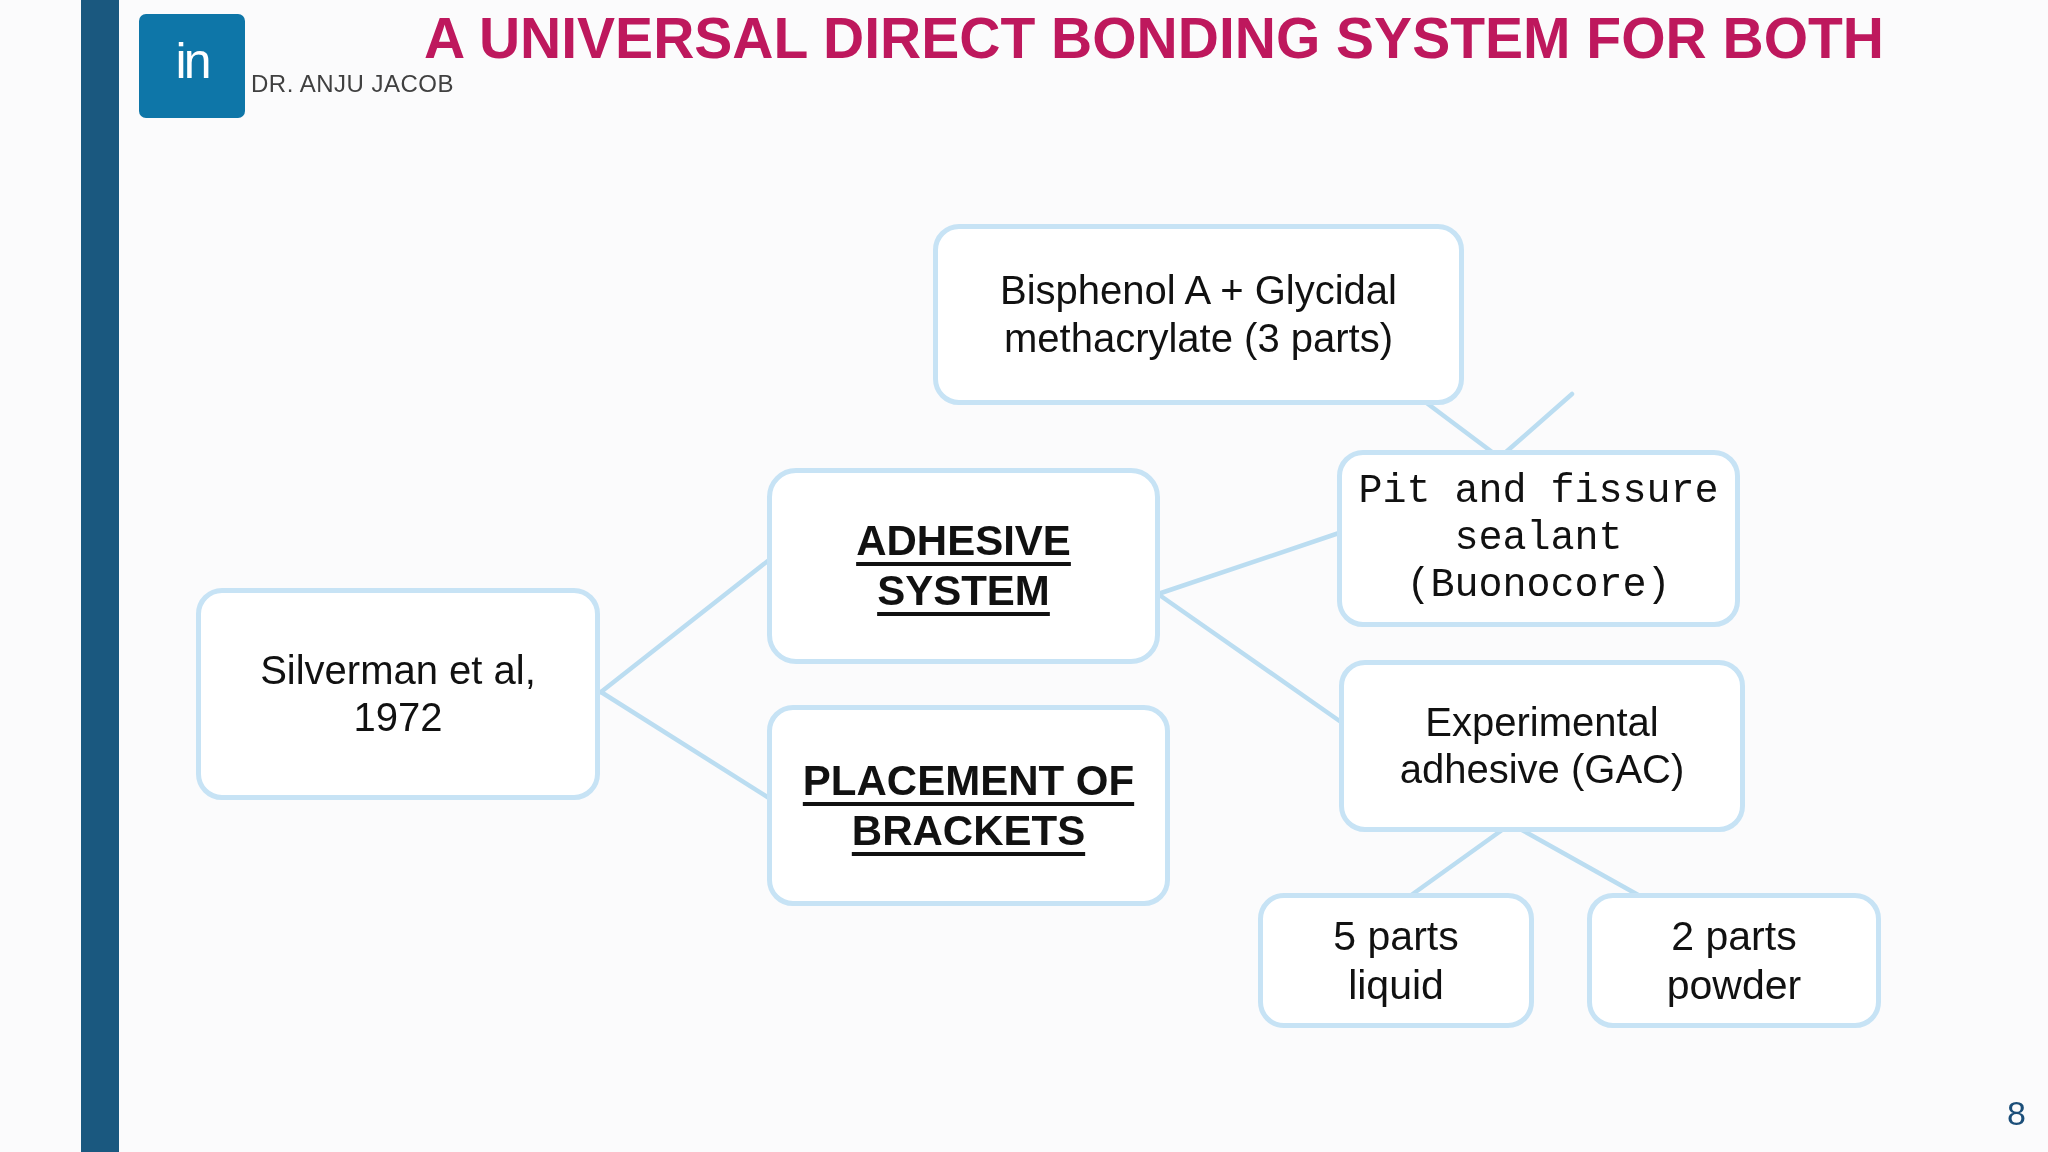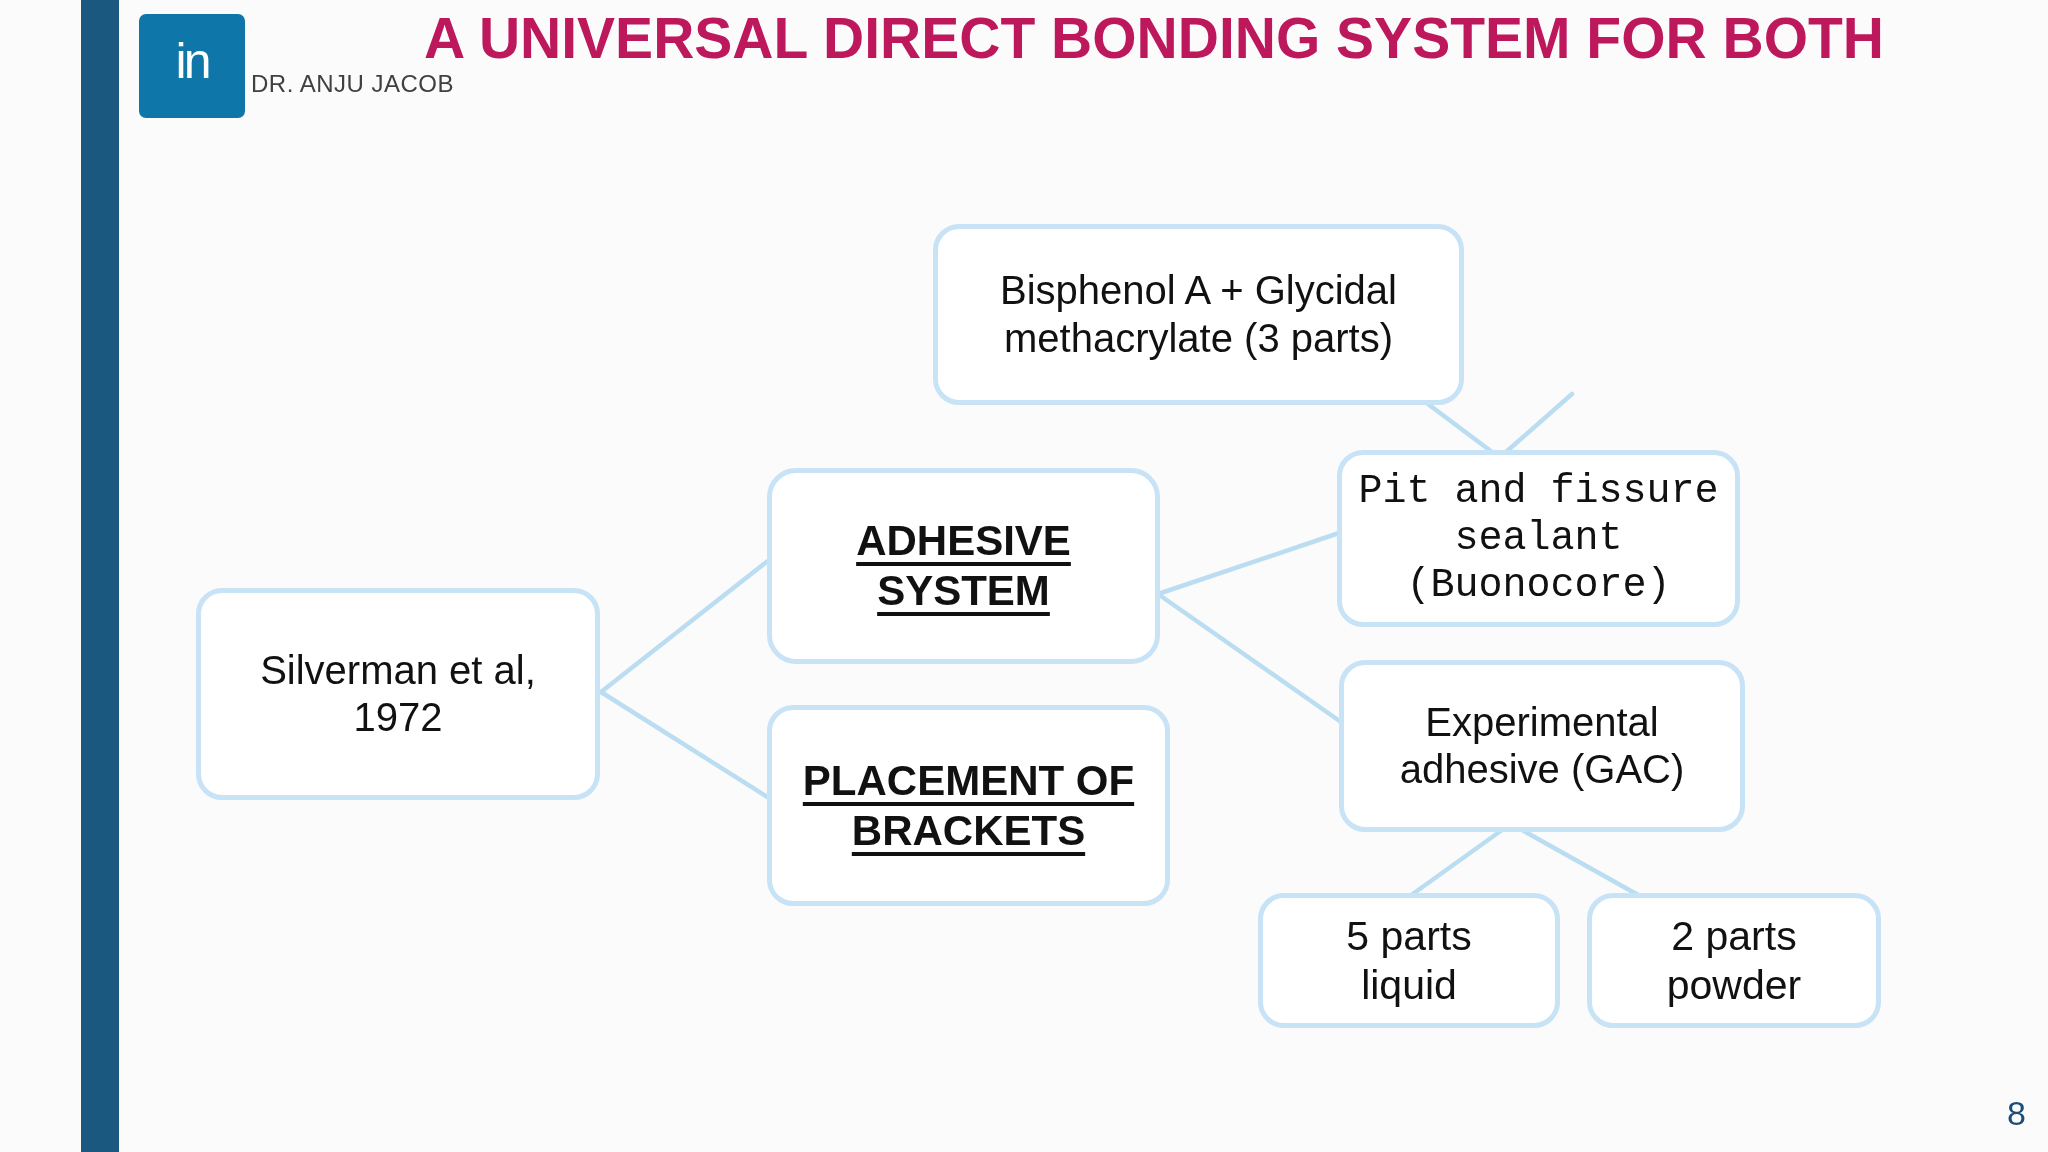--- a/index.html
+++ b/index.html
@@ -81,21 +81,21 @@
     text-underline-offset: 7px;
     text-decoration-thickness: 4px;
   }
   .n-silverman    { left: 196px;  top: 588px; width: 404px; height: 212px; }
   .n-adhesive     { left: 767px;  top: 468px; width: 393px; height: 196px; border-radius: 29px; }
   .n-placement    { left: 767px;  top: 705px; width: 403px; height: 201px; }
   .n-bisphenol    { left: 933px;  top: 212px; width: 531px; height: 181px; margin-top: 12px; }
   .n-methyl       { left: 1520px; top: 212px; width: 501px; height: 183px; }
   .n-pit          { left: 1337px; top: 450px; width: 403px; height: 177px; font-family: Liberation Mono, monospace; }
   .n-experimental { left: 1339px; top: 660px; width: 406px; height: 172px; }
-  .n-five         { left: 1258px; top: 893px; width: 302px; height: 135px; font-size: 41px; }
+  .n-five         { left: 1258px; top: 893px; width: 276px; height: 135px; font-size: 41px; }
   .n-two          { left: 1587px; top: 893px; width: 294px; height: 135px; font-size: 41px; }
   .citation {
     position: absolute;
     left: 233px; top: 1098px;
     font-style: italic;
     font-size: 29px;
     color: #1F5F80;
     z-index: 2;
     white-space: nowrap;
   }

